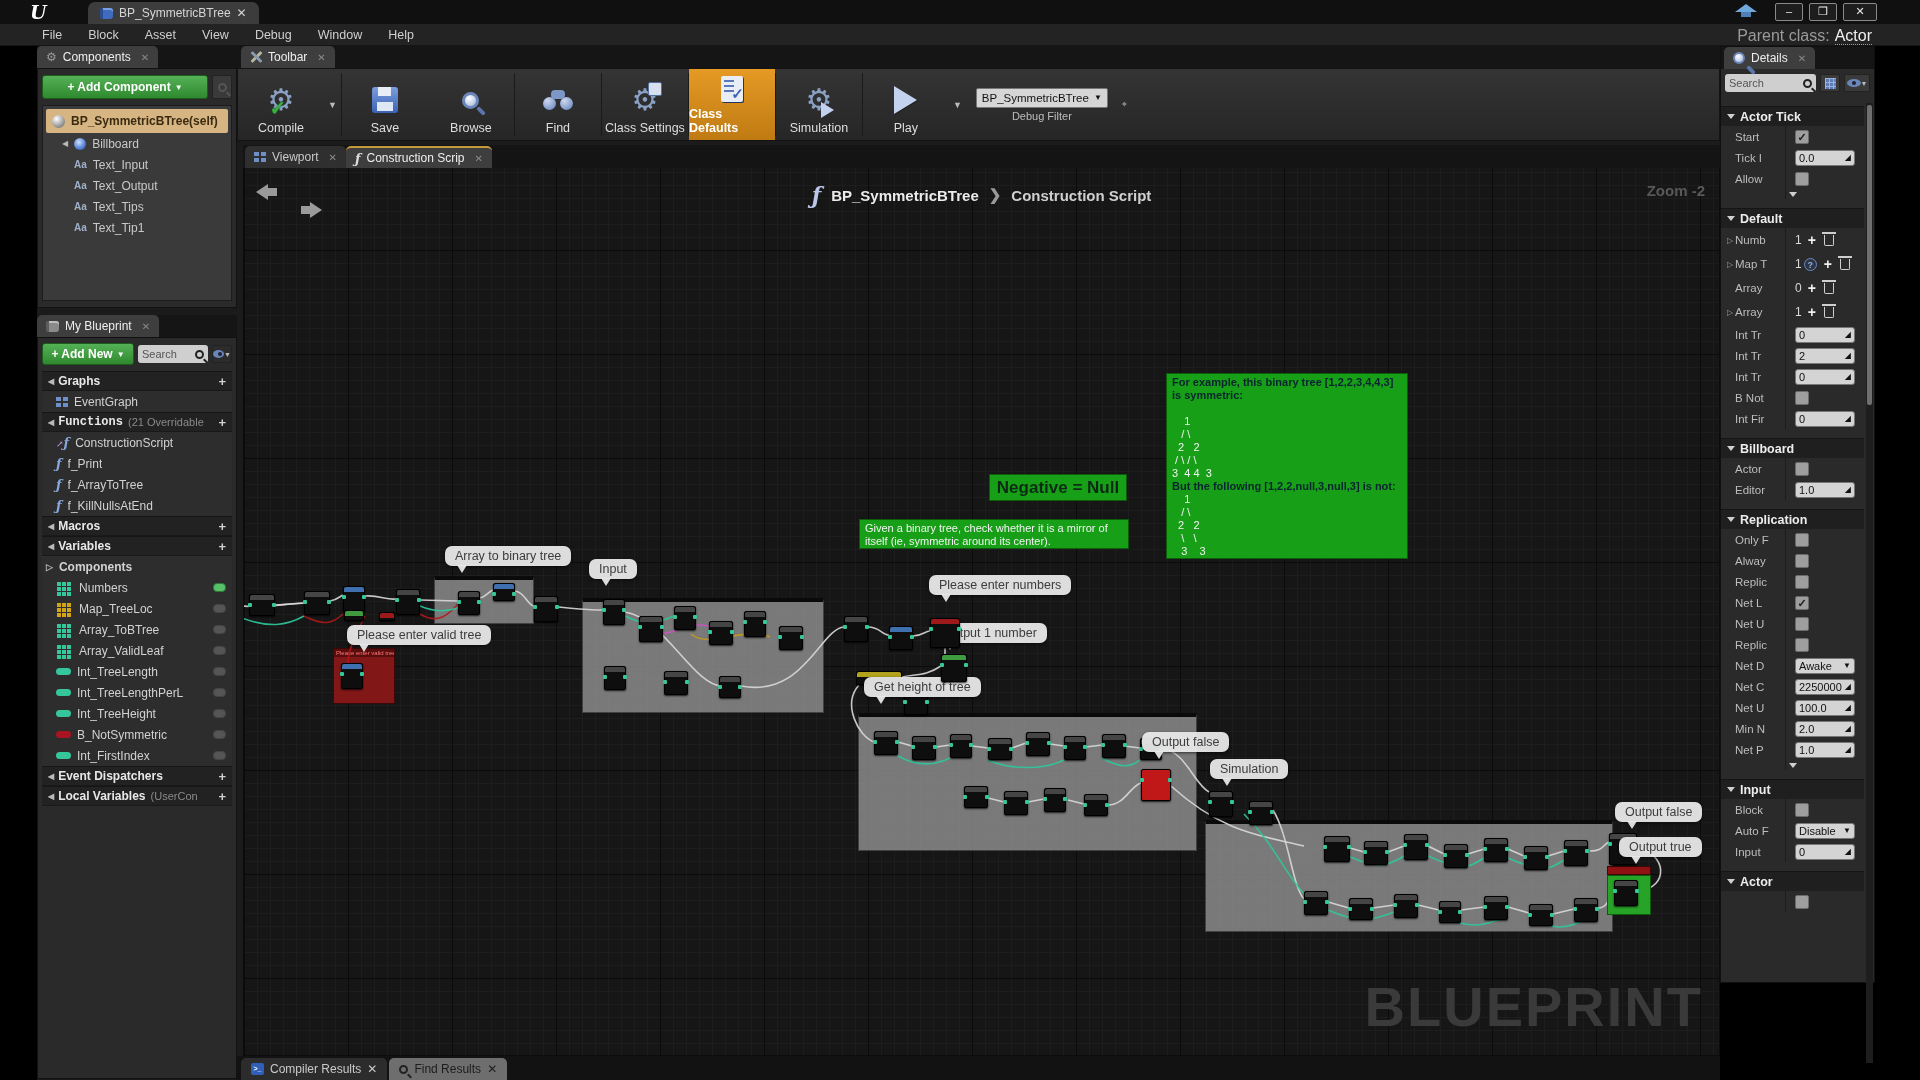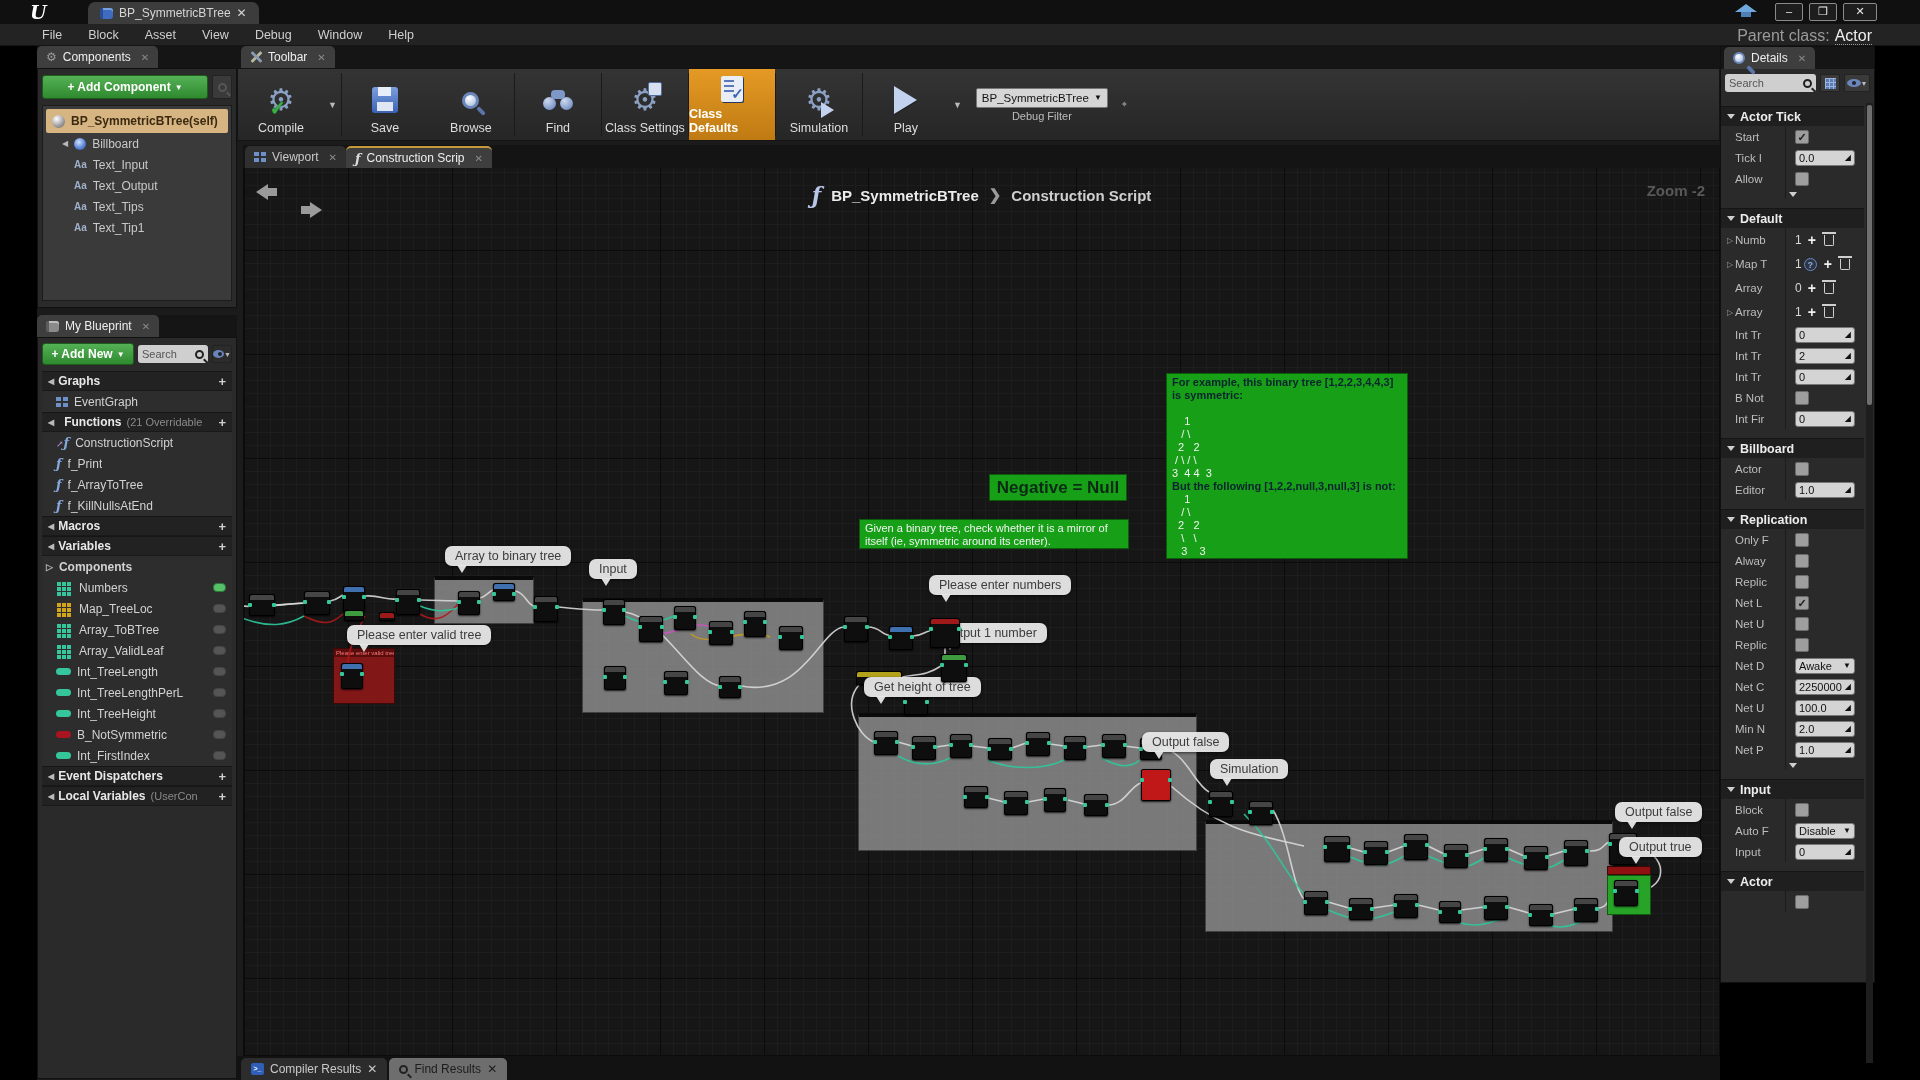--- a/index.html
+++ b/index.html
@@ -259,21 +259,21 @@
           <span class="sq4">
             <i></i>
             <i></i>
             <i></i>
             <i></i>
           </span>
           <span style="white-space: nowrap; overflow: hidden; max-width: 130px;">EventGraph</span>
         </div>
         <div class="secthdr">
           <span class="carat">◀</span>
-          <span style="margin-left: 10px;">Functions</span>
+          <span style="margin-left: 4px; font-family: Liberation Mono, monospace;">Functions</span>
           <span class="badge">(21 Overridable</span>
           <span class="plusbtn">+</span>
         </div>
         <div class="mbrow">
           <span class="fnico"><span style="font-size:9px;color:#b089d8">↗</span>ƒ</span>
           <span style="white-space: nowrap; overflow: hidden; max-width: 130px;">ConstructionScript</span>
         </div>
         <div class="mbrow">
           <span class="fnico">ƒ</span>
           <span style="white-space: nowrap; overflow: hidden; max-width: 130px;">f_Print</span>
@@ -455,20 +455,21 @@
     <div class="abs navarrow right" style="left:52px;top:36px">
         <i></i>
       </div>
     <div class="abs" id="breadcrumb">
       <span class="f">ƒ</span>
       <span class="root">BP_SymmetricBTree</span>
       <span class="chev">❯</span>
       <span class="leaf">Construction Script</span>
     </div>
     <div class="abs" id="zoomlabel">Zoom -2</div>
+    <div class="abs" id="watermark">BLUEPRINT</div>
     <div id="gfx">
         <div class="gbox" style="left: 190px; top: 430px; width: 100px; height: 48px; z-index: 1;"></div>
         <div class="gbox" style="left: 338px; top: 452px; width: 242px; height: 115px; z-index: 1;"></div>
         <div class="gbox" style="left: 614px; top: 567px; width: 339px; height: 138px; z-index: 1;"></div>
         <div class="gbox" style="left: 961px; top: 674px; width: 408px; height: 112px; z-index: 1;"></div>
         <div class="redbox" style="left: 89px; top: 502px; width: 62px; height: 56px; z-index: 1;">
           <div class="rt">Please enter valid tree</div>
         </div>
         <svg width="1477" height="911" style="position: absolute; left: 0px; top: 0px; z-index: 2; pointer-events: none;">
           <path d="M-2,460 C20,462 40,458 60,457" stroke="#d8d8d8" fill="none" stroke-width="1.6" opacity="0.9"></path>

